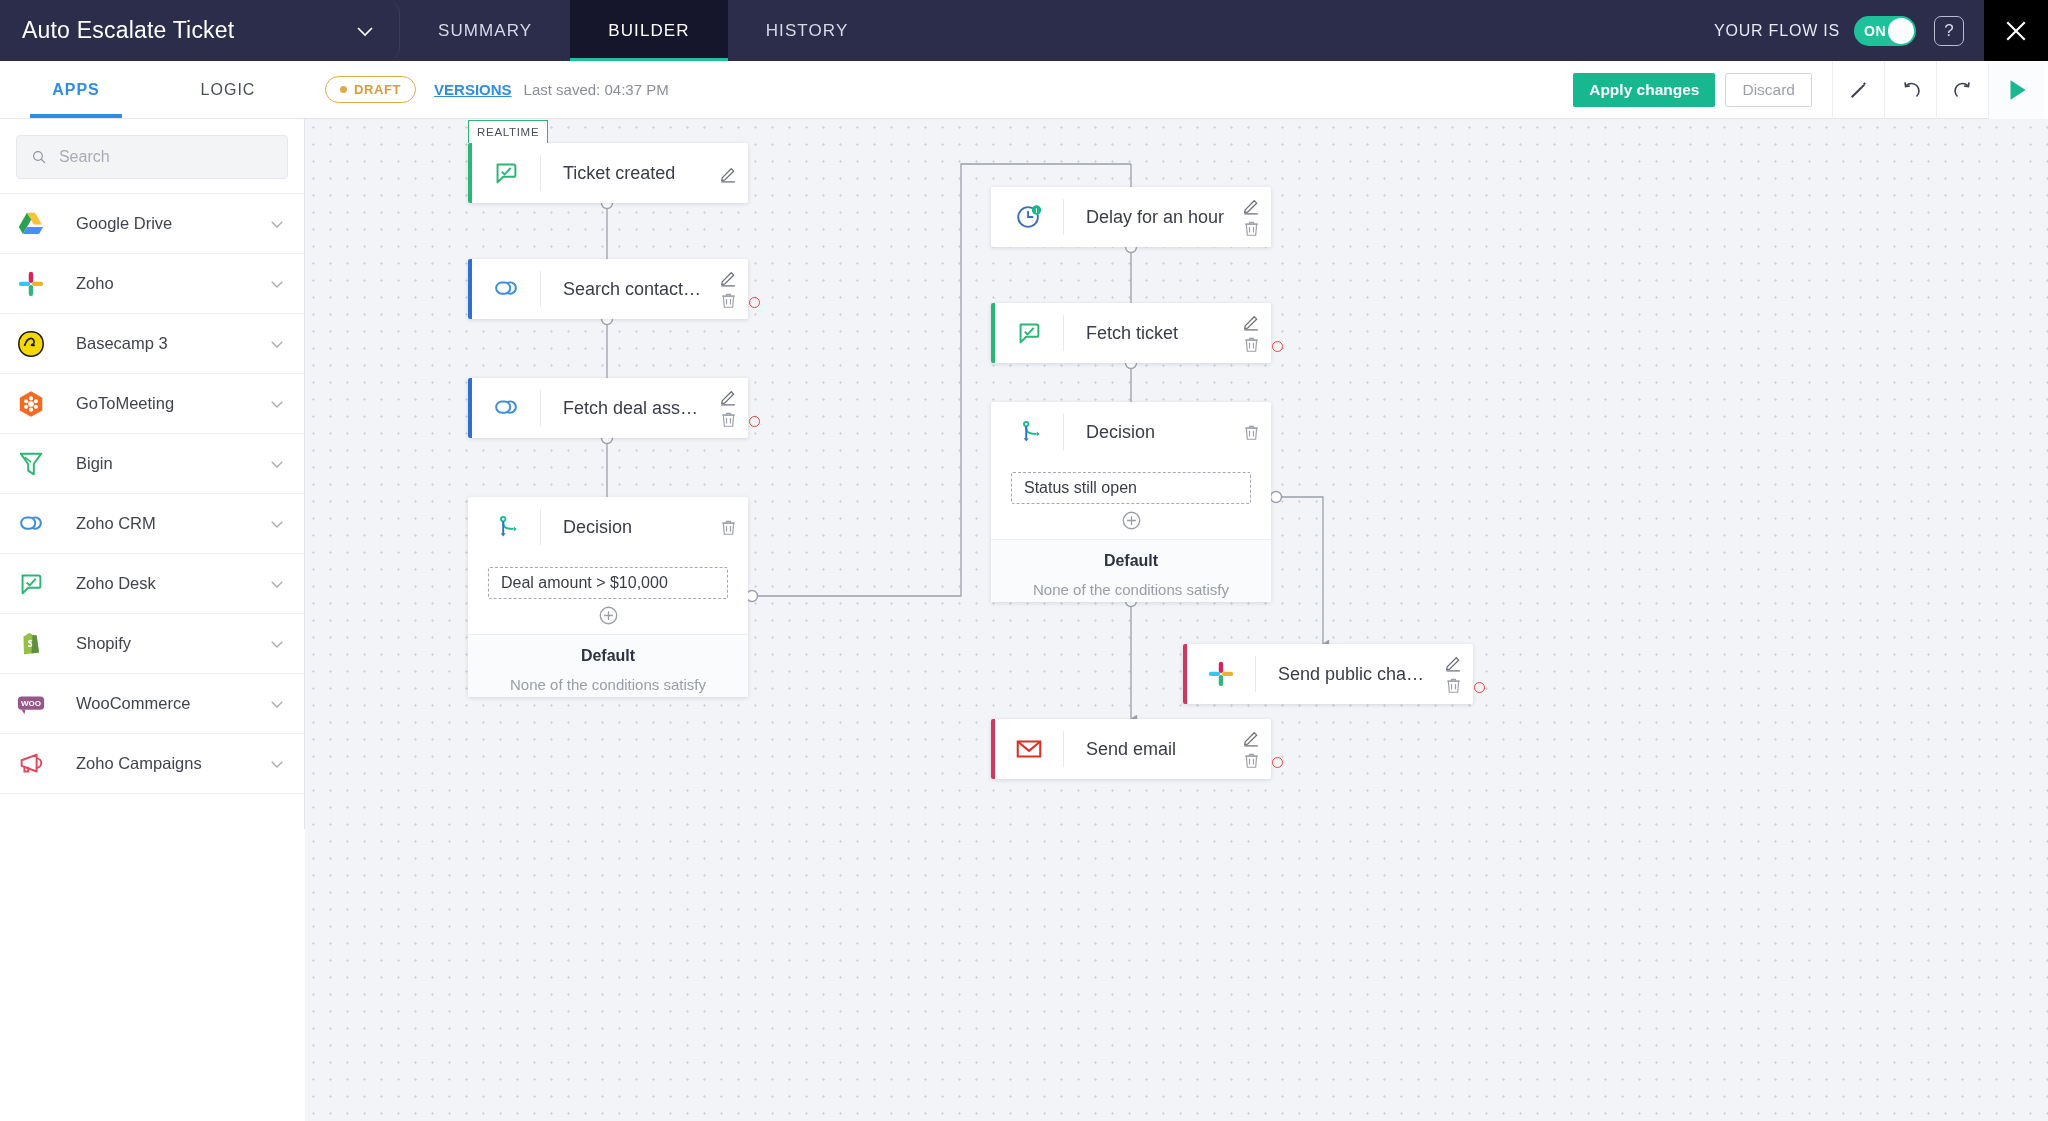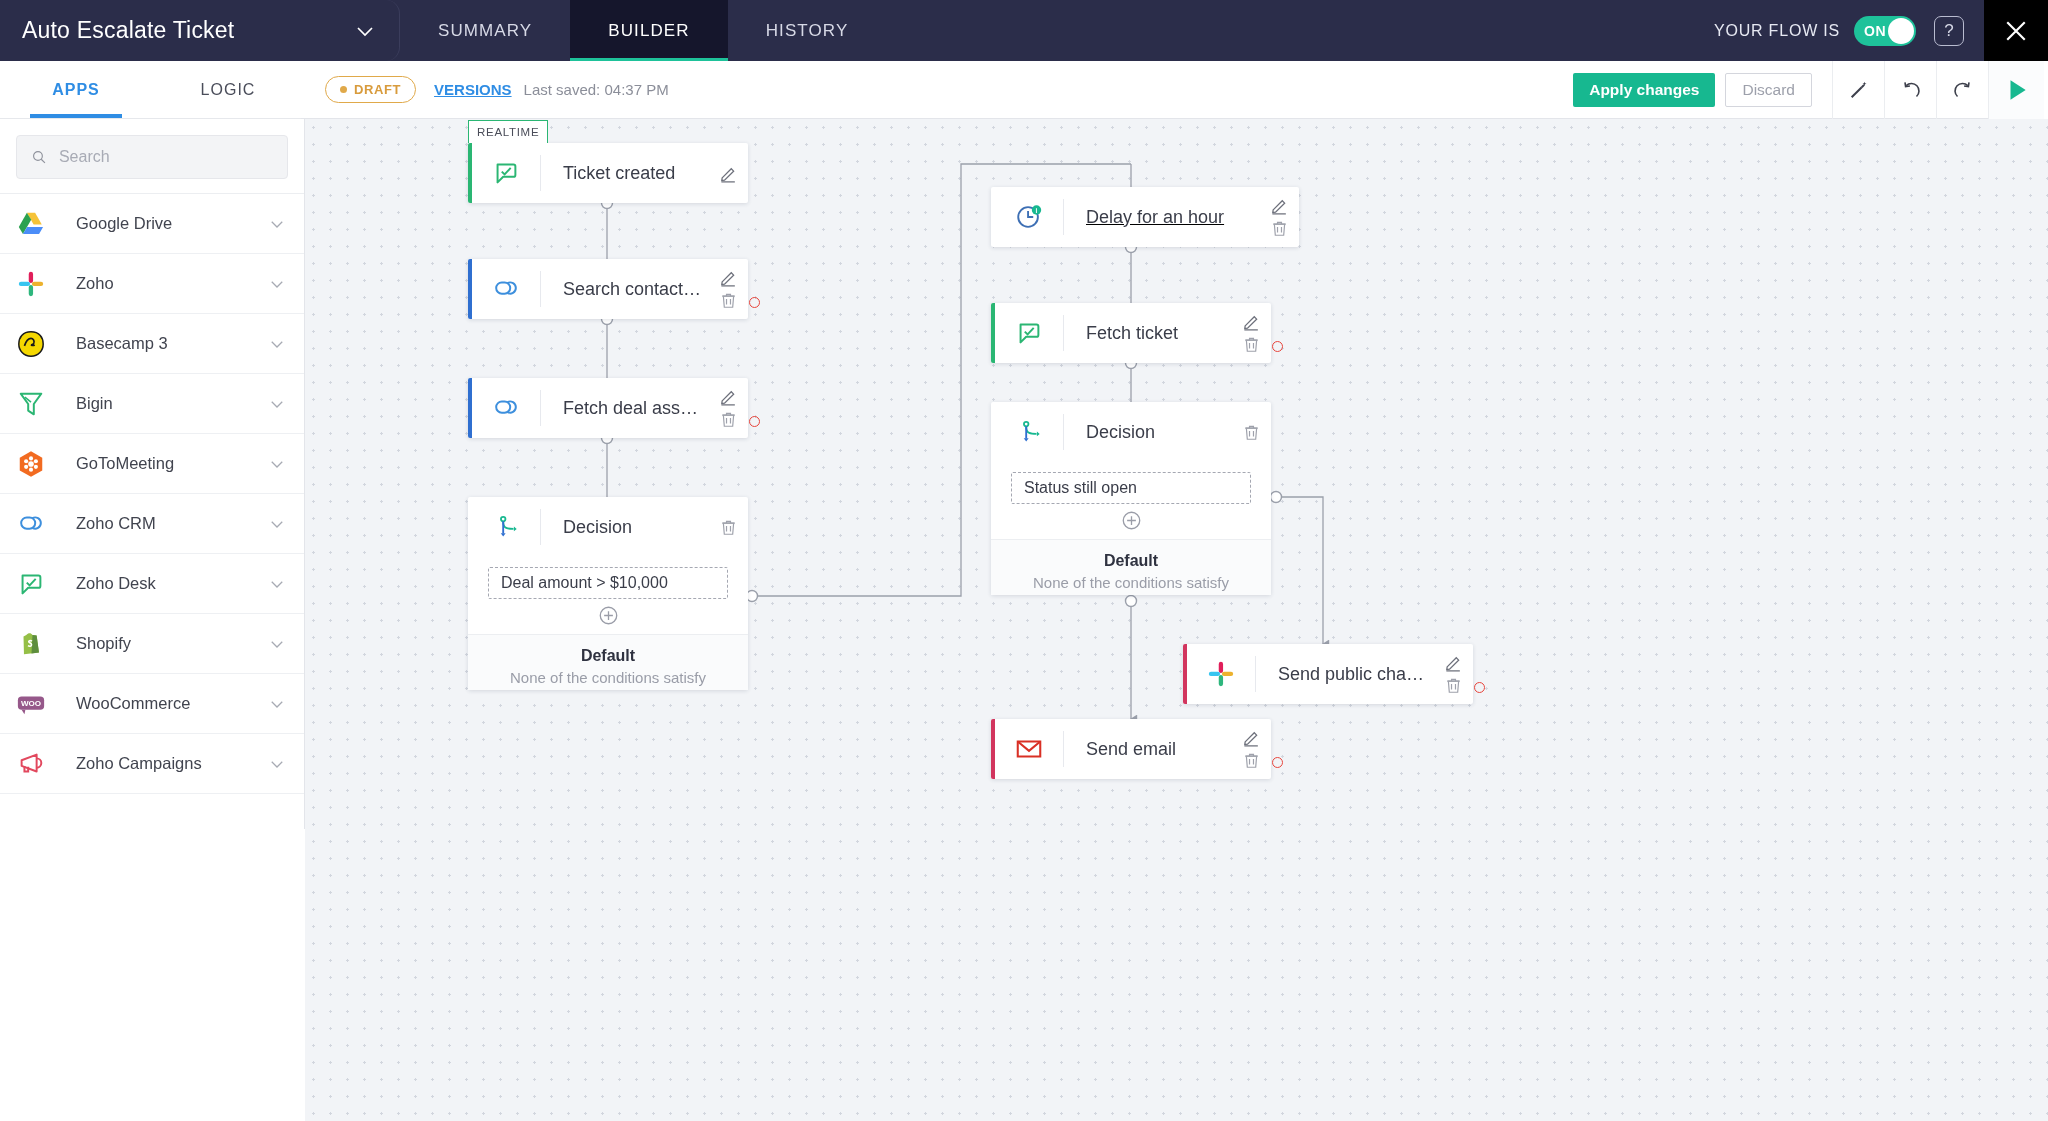--- a/index.html
+++ b/index.html
@@ -187,21 +187,21 @@
     border: 1.4px dashed #a5a8b2; border-radius: 2px; height: 32px;
     display: flex; align-items: center; padding: 0 12px;
     font-size: 16px; color: #3a3d49; background: #fff;
   }
   .plus-row { display: flex; justify-content: center; margin-top: 6px; }
   .default-area {
     border-top: 1px solid #eceef1; background: #fafbfc;
     padding: 12px 0 4px 0; text-align: center;
   }
   .default-title { font-size: 16px; font-weight: bold; color: #2f3240; }
-  .default-sub { font-size: 15px; color: #9a9da8; margin-top: 4px; }
+  .default-sub { font-size: 15px; color: #9a9da8; margin-top: 11px; }
 </style>
 </head>
 <body>
 
 <div id="app">
 
   <div class="topbar">
     <div class="flow-title-box">
       <span class="flow-title">Auto Escalate Ticket</span>
       <svg class="chev-white" viewBox="0 0 24 24">
@@ -278,50 +278,50 @@
             </svg>
           </span>
           <span class="app-name">Basecamp 3</span>
           <svg class="chev" viewBox="0 0 24 24">
             <path d="M5 9l7 7 7-7" fill="none" stroke="#a7aab3" stroke-width="1.7"></path>
           </svg>
         </div>
         <div class="app-row">
           <span class="app-icon">
             <svg width="30" height="30" viewBox="0 0 32 32">
-              <path d="M5 5 H27 L19 16 V27 L13 23 V16 Z" fill="none" stroke="#2bb673" stroke-width="2.1" stroke-linejoin="round"></path>
-              <path d="M9.5 8.6 L16 14" stroke="#2bb673" stroke-width="1.6" fill="none"></path>
-            </svg>
-          </span>
-          <span class="app-name">Bigin</span>
-          <svg class="chev" viewBox="0 0 24 24">
-            <path d="M5 9l7 7 7-7" fill="none" stroke="#a7aab3" stroke-width="1.7"></path>
-          </svg>
-        </div>
-        <div class="app-row">
-          <span class="app-icon">
-            <svg width="30" height="30" viewBox="0 0 32 32">
               <path d="M16 2.5 L28 9.2 V22.8 L16 29.5 L4 22.8 V9.2 Z" fill="#f26b21"></path>
               <circle cx="16" cy="16" r="3" fill="#fff"></circle>
               <circle cx="16" cy="10" r="2.2" fill="#fff"></circle>
               <circle cx="16" cy="22" r="2.2" fill="#fff"></circle>
               <circle cx="10.8" cy="13" r="2.2" fill="#fff"></circle>
               <circle cx="21.2" cy="13" r="2.2" fill="#fff"></circle>
               <circle cx="10.8" cy="19" r="2.2" fill="#fff"></circle>
               <circle cx="21.2" cy="19" r="2.2" fill="#fff"></circle>
             </svg>
           </span>
           <span class="app-name">GoToMeeting</span>
           <svg class="chev" viewBox="0 0 24 24">
             <path d="M5 9l7 7 7-7" fill="none" stroke="#a7aab3" stroke-width="1.7"></path>
           </svg>
         </div>
         <div class="app-row">
           <span class="app-icon">
             <svg width="30" height="30" viewBox="0 0 32 32">
+              <path d="M5 5 H27 L19 16 V27 L13 23 V16 Z" fill="none" stroke="#2bb673" stroke-width="2.1" stroke-linejoin="round"></path>
+              <path d="M9.5 8.6 L16 14" stroke="#2bb673" stroke-width="1.6" fill="none"></path>
+            </svg>
+          </span>
+          <span class="app-name">Bigin</span>
+          <svg class="chev" viewBox="0 0 24 24">
+            <path d="M5 9l7 7 7-7" fill="none" stroke="#a7aab3" stroke-width="1.7"></path>
+          </svg>
+        </div>
+        <div class="app-row">
+          <span class="app-icon">
+            <svg width="30" height="30" viewBox="0 0 32 32">
               <path d="M11.5 9 a6 6 0 1 0 0 12 h3 a6 6 0 0 0 0 -12 h-3z" fill="none" stroke="#3d8fdd" stroke-width="2.1"></path>
               <path d="M17.5 9.8 a6 6 0 1 1 0 10.4" fill="none" stroke="#3d8fdd" stroke-width="2.1"></path>
             </svg>
           </span>
           <span class="app-name">Zoho CRM</span>
           <svg class="chev" viewBox="0 0 24 24">
             <path d="M5 9l7 7 7-7" fill="none" stroke="#a7aab3" stroke-width="1.7"></path>
           </svg>
         </div>
         <div class="app-row">
@@ -548,21 +548,21 @@
                 <circle cx="12" cy="12" r="9.4" fill="none" stroke="#9a9da8" stroke-width="1.5"></circle>
                 <path d="M12 7 V17 M7 12 H17" stroke="#9a9da8" stroke-width="1.5"></path>
               </svg>
             </div>
           </div>
           <div class="default-area">
             <div class="default-title">Default</div>
             <div class="default-sub">None of the conditions satisfy</div>
           </div>
         </div>
-        <div class="node" style="left: 686px; top: 68px; width: 308px; text-decoration: underline;">
+        <div class="node" style="left: 686px; top: 68px; width: 280px;">
           <div class="node-head">
             <span class="node-accent"></span>
             <span class="node-ico">
               <svg width="30" height="30" viewBox="0 0 32 32">
                 <circle cx="15" cy="16" r="10.5" fill="none" stroke="#3d6fb4" stroke-width="2"></circle>
                 <path d="M15 9.5 V16 H20.5" fill="none" stroke="#3d6fb4" stroke-width="2"></path>
                 <circle cx="24" cy="8.5" r="5" fill="#17b890"></circle>
                 <text x="24" y="11.2" font-size="7" fill="#fff" text-anchor="middle" font-family="sans-serif" font-weight="bold">i</text>
               </svg>
             </span>

